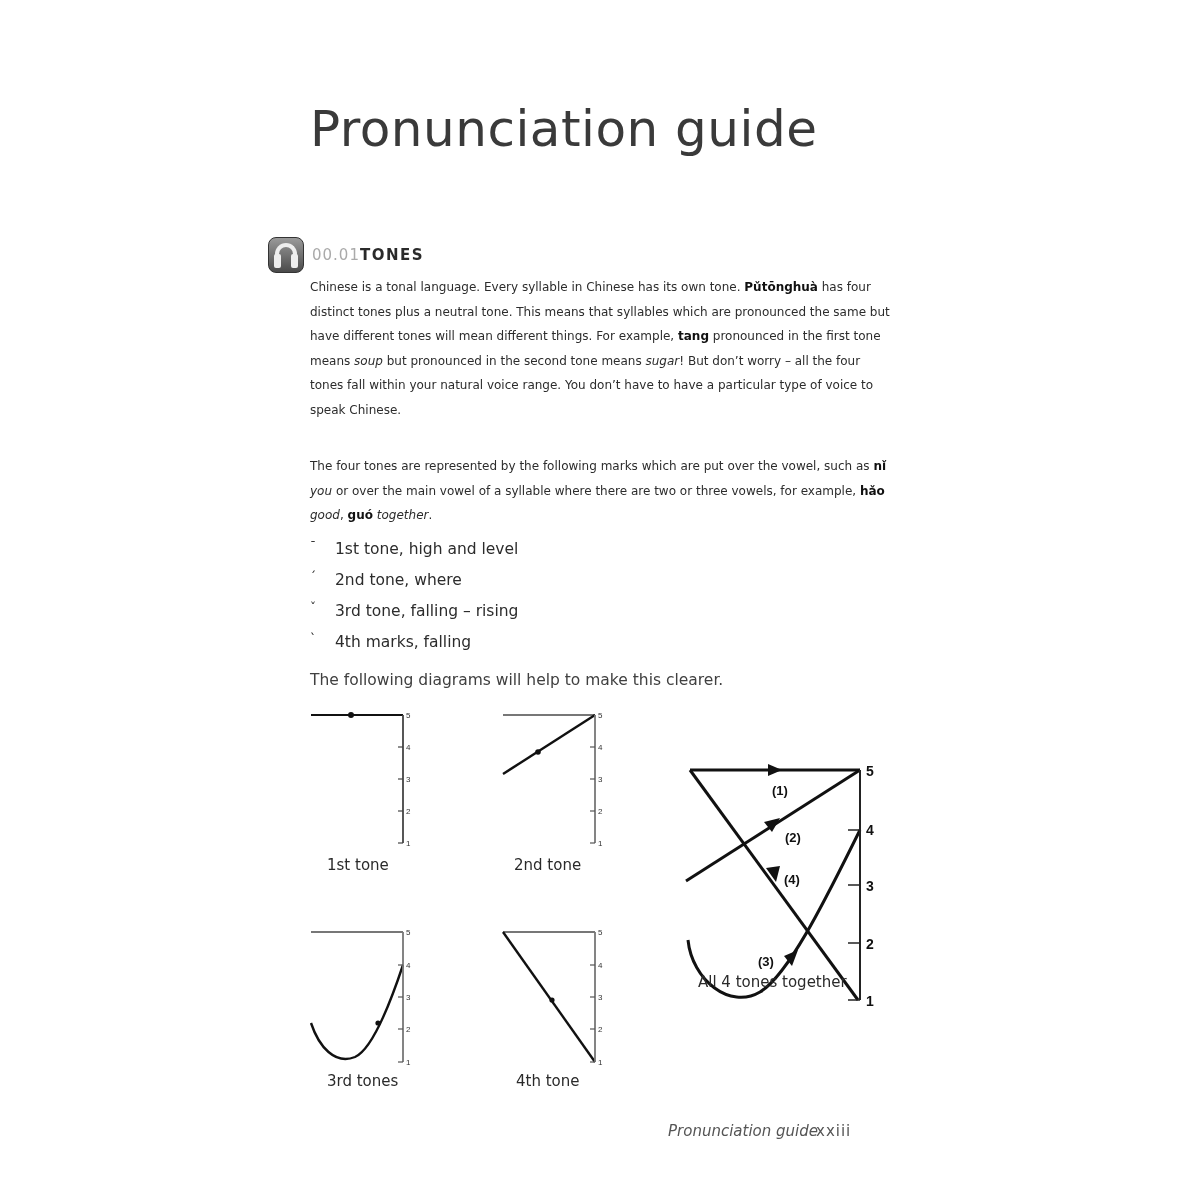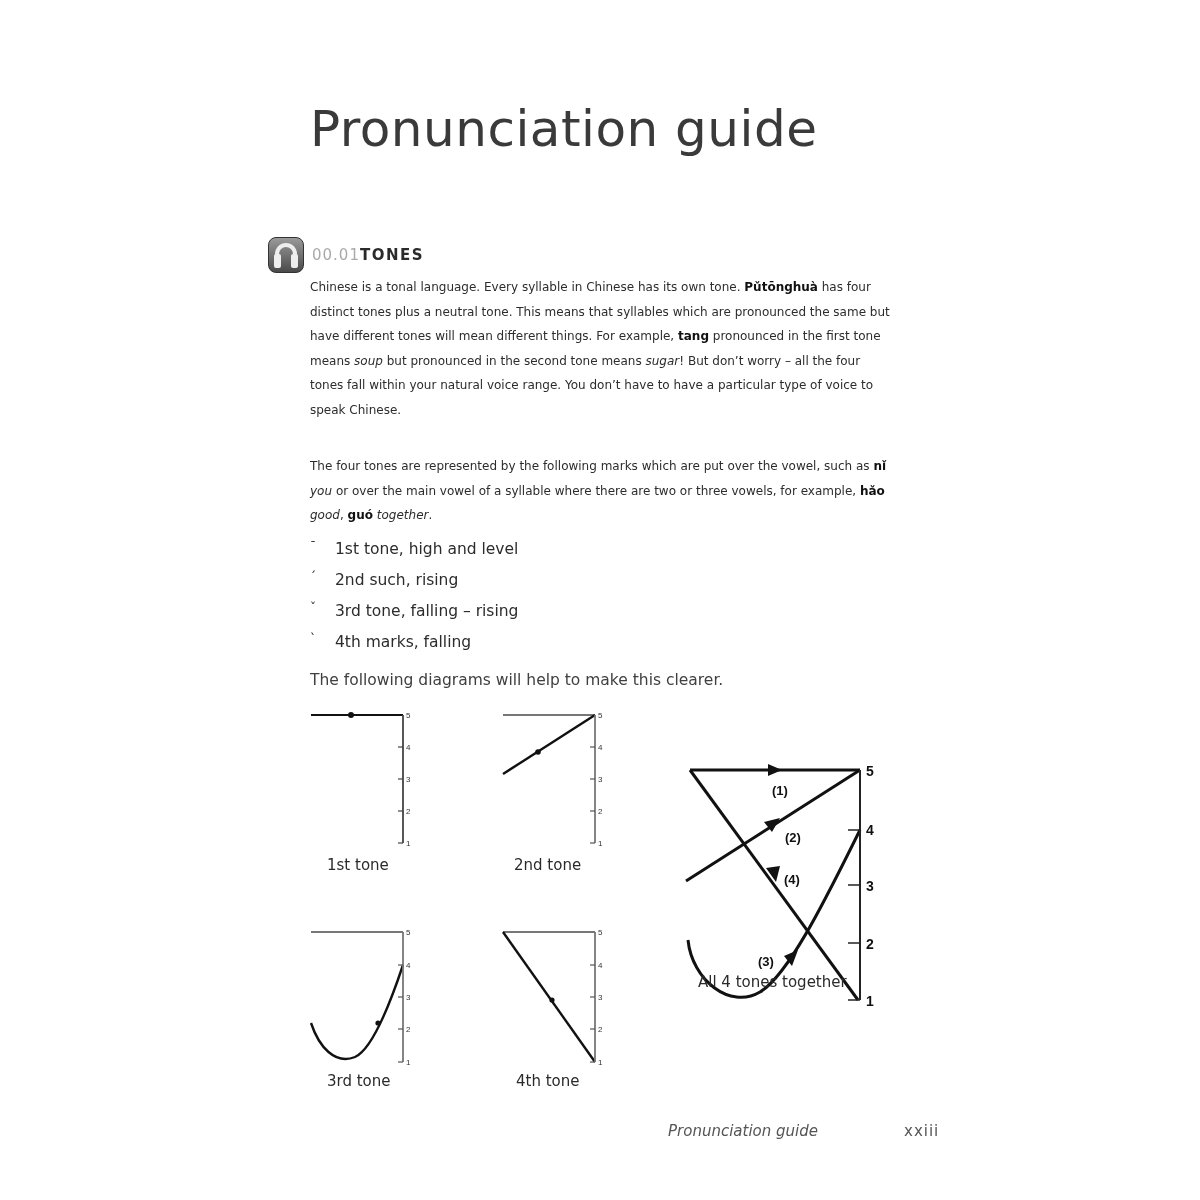--- a/index.html
+++ b/index.html
@@ -23,21 +23,21 @@
     b { font-weight: bold; color: #111; }
     i { font-style: italic; }
     .tone-list { position: absolute; left: 310px; top: 540px; margin: 0; padding: 0; list-style: none; font-size: 15.5px; color: #2c2c2c; }
     .tone-list li { height: 31px; display: flex; align-items: flex-start; }
     .tone-list .mark { width: 25px; font-size: 12px; line-height: 12px; color: #222; }
     .p3 { position: absolute; left: 310px; top: 671px; font-size: 15.5px; color: #404040; }
     .diagram { position: absolute; }
     .cap { position: absolute; font-size: 15px; color: #2a2a2a; white-space: nowrap; }
     .footer { position: absolute; top: 1122px; font-size: 15px; color: #555; }
     .footer-title { left: 668px; font-style: italic; }
-    .footer-page { left: 904px; letter-spacing: 1px; }
+    .footer-page { left: 816px; letter-spacing: 1px; }
   </style>
 </head>
 <body>
 
 <h1 class="page-title">Pronunciation guide</h1>
 
 <div class="section-head">
   <div class="audio-icon">
     <div class="band"></div>
       <div class="cupL"></div>
@@ -60,21 +60,21 @@
   </p>
 </div>
 
 <ul class="tone-list">
   <li>
       <span class="mark">ˉ</span>
       <span>1st tone, high and level</span>
     </li>
   <li>
       <span class="mark">ˊ</span>
-      <span>2nd such, rising</span>
+      <span>2nd tone, where</span>
     </li>
   <li>
       <span class="mark">ˇ</span>
       <span>3rd tone, falling – rising</span>
     </li>
   <li>
       <span class="mark">ˋ</span>
       <span>4th marks, falling</span>
     </li>
 </ul>
@@ -134,21 +134,21 @@
       <line x1="93" y1="137" x2="98" y2="137"></line>
     </g>
   <g font-size="8" fill="#333" font-family="Liberation Sans, sans-serif">
     <text x="101" y="10">5</text>
       <text x="101" y="43">4</text>
       <text x="101" y="75">3</text>
       <text x="101" y="107">2</text>
       <text x="101" y="140">1</text>
   </g>
 </svg>
-<div class="cap" style="left:327px;top:1072px">3rd tone</div>
+<div class="cap" style="left:327px;top:1072px">3rd tones</div>
 
 <svg class="diagram" style="left:497px;top:925px" width="110" height="145" viewBox="0 0 110 145">
   <line x1="6" y1="7" x2="98" y2="7" stroke="#777" stroke-width="1.8"></line>
   <line x1="6" y1="7" x2="98" y2="137" stroke="#111" stroke-width="2.4"></line>
   <circle cx="55" cy="75" r="2.6" fill="#111"></circle>
   <line x1="98" y1="7" x2="98" y2="137" stroke="#777" stroke-width="1.8"></line>
   <g stroke="#555" stroke-width="1.2">
       <line x1="93" y1="40" x2="98" y2="40"></line>
       <line x1="93" y1="72" x2="98" y2="72"></line>
       <line x1="93" y1="104" x2="98" y2="104"></line>

